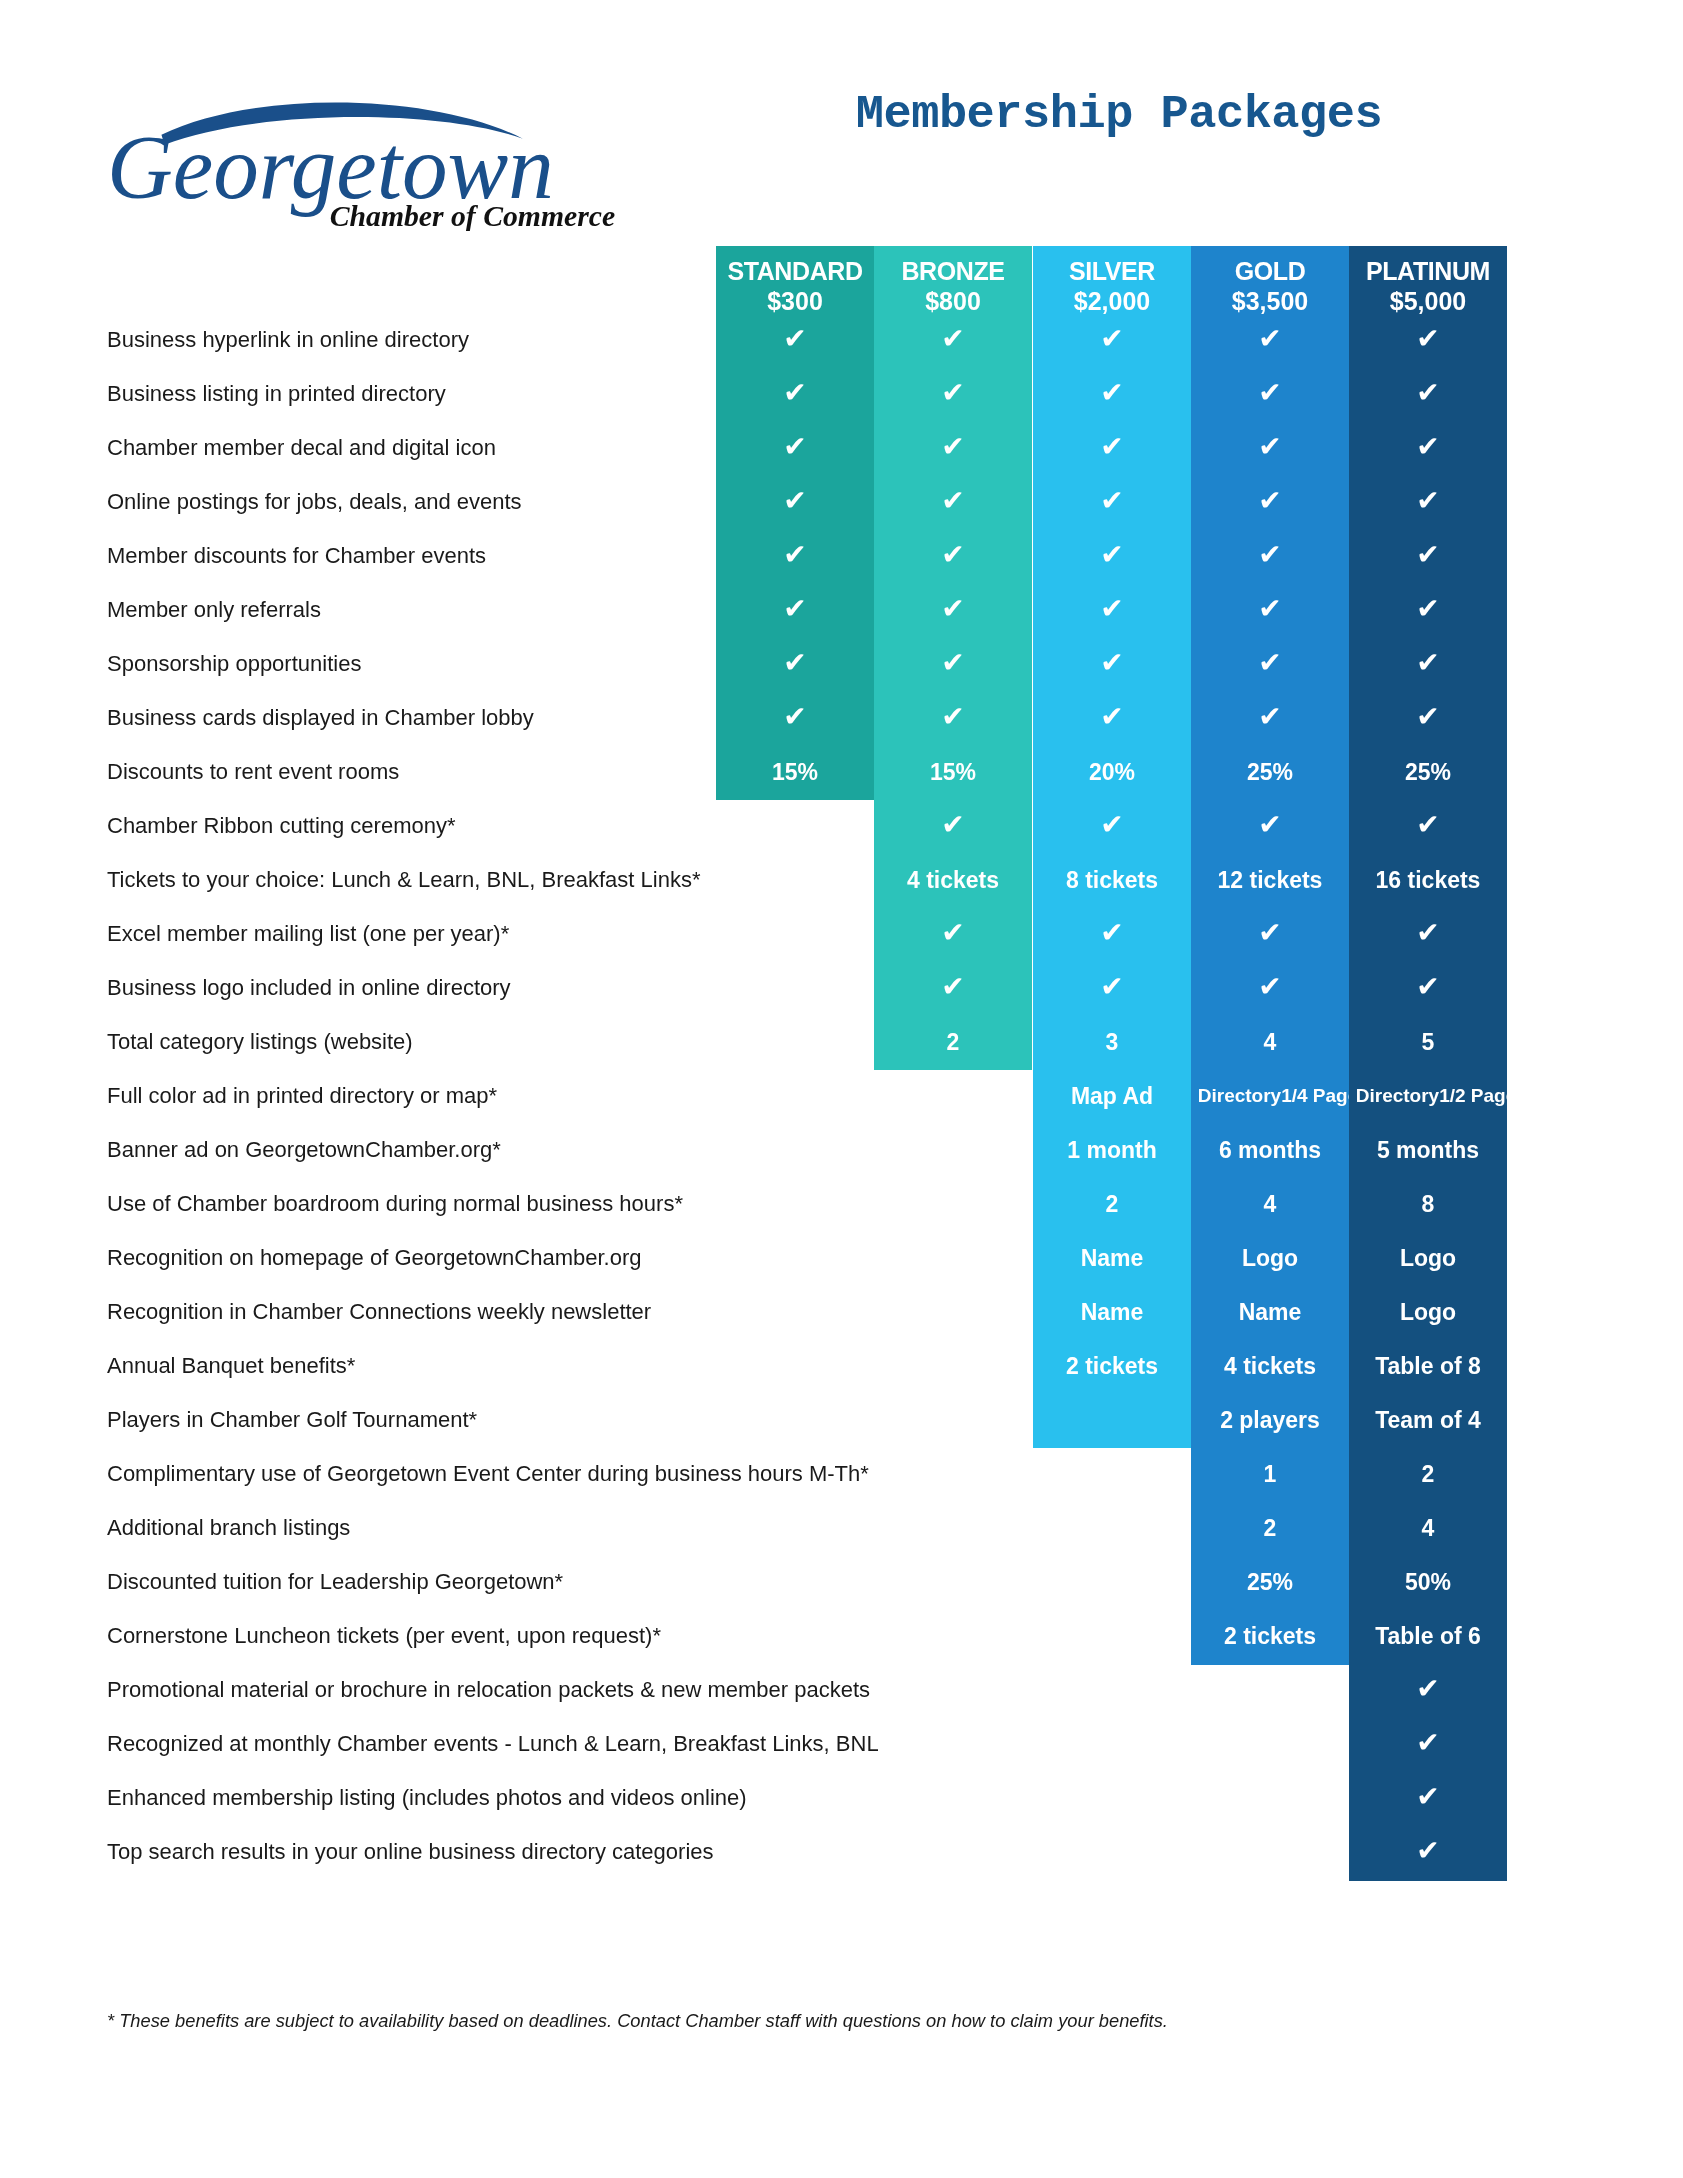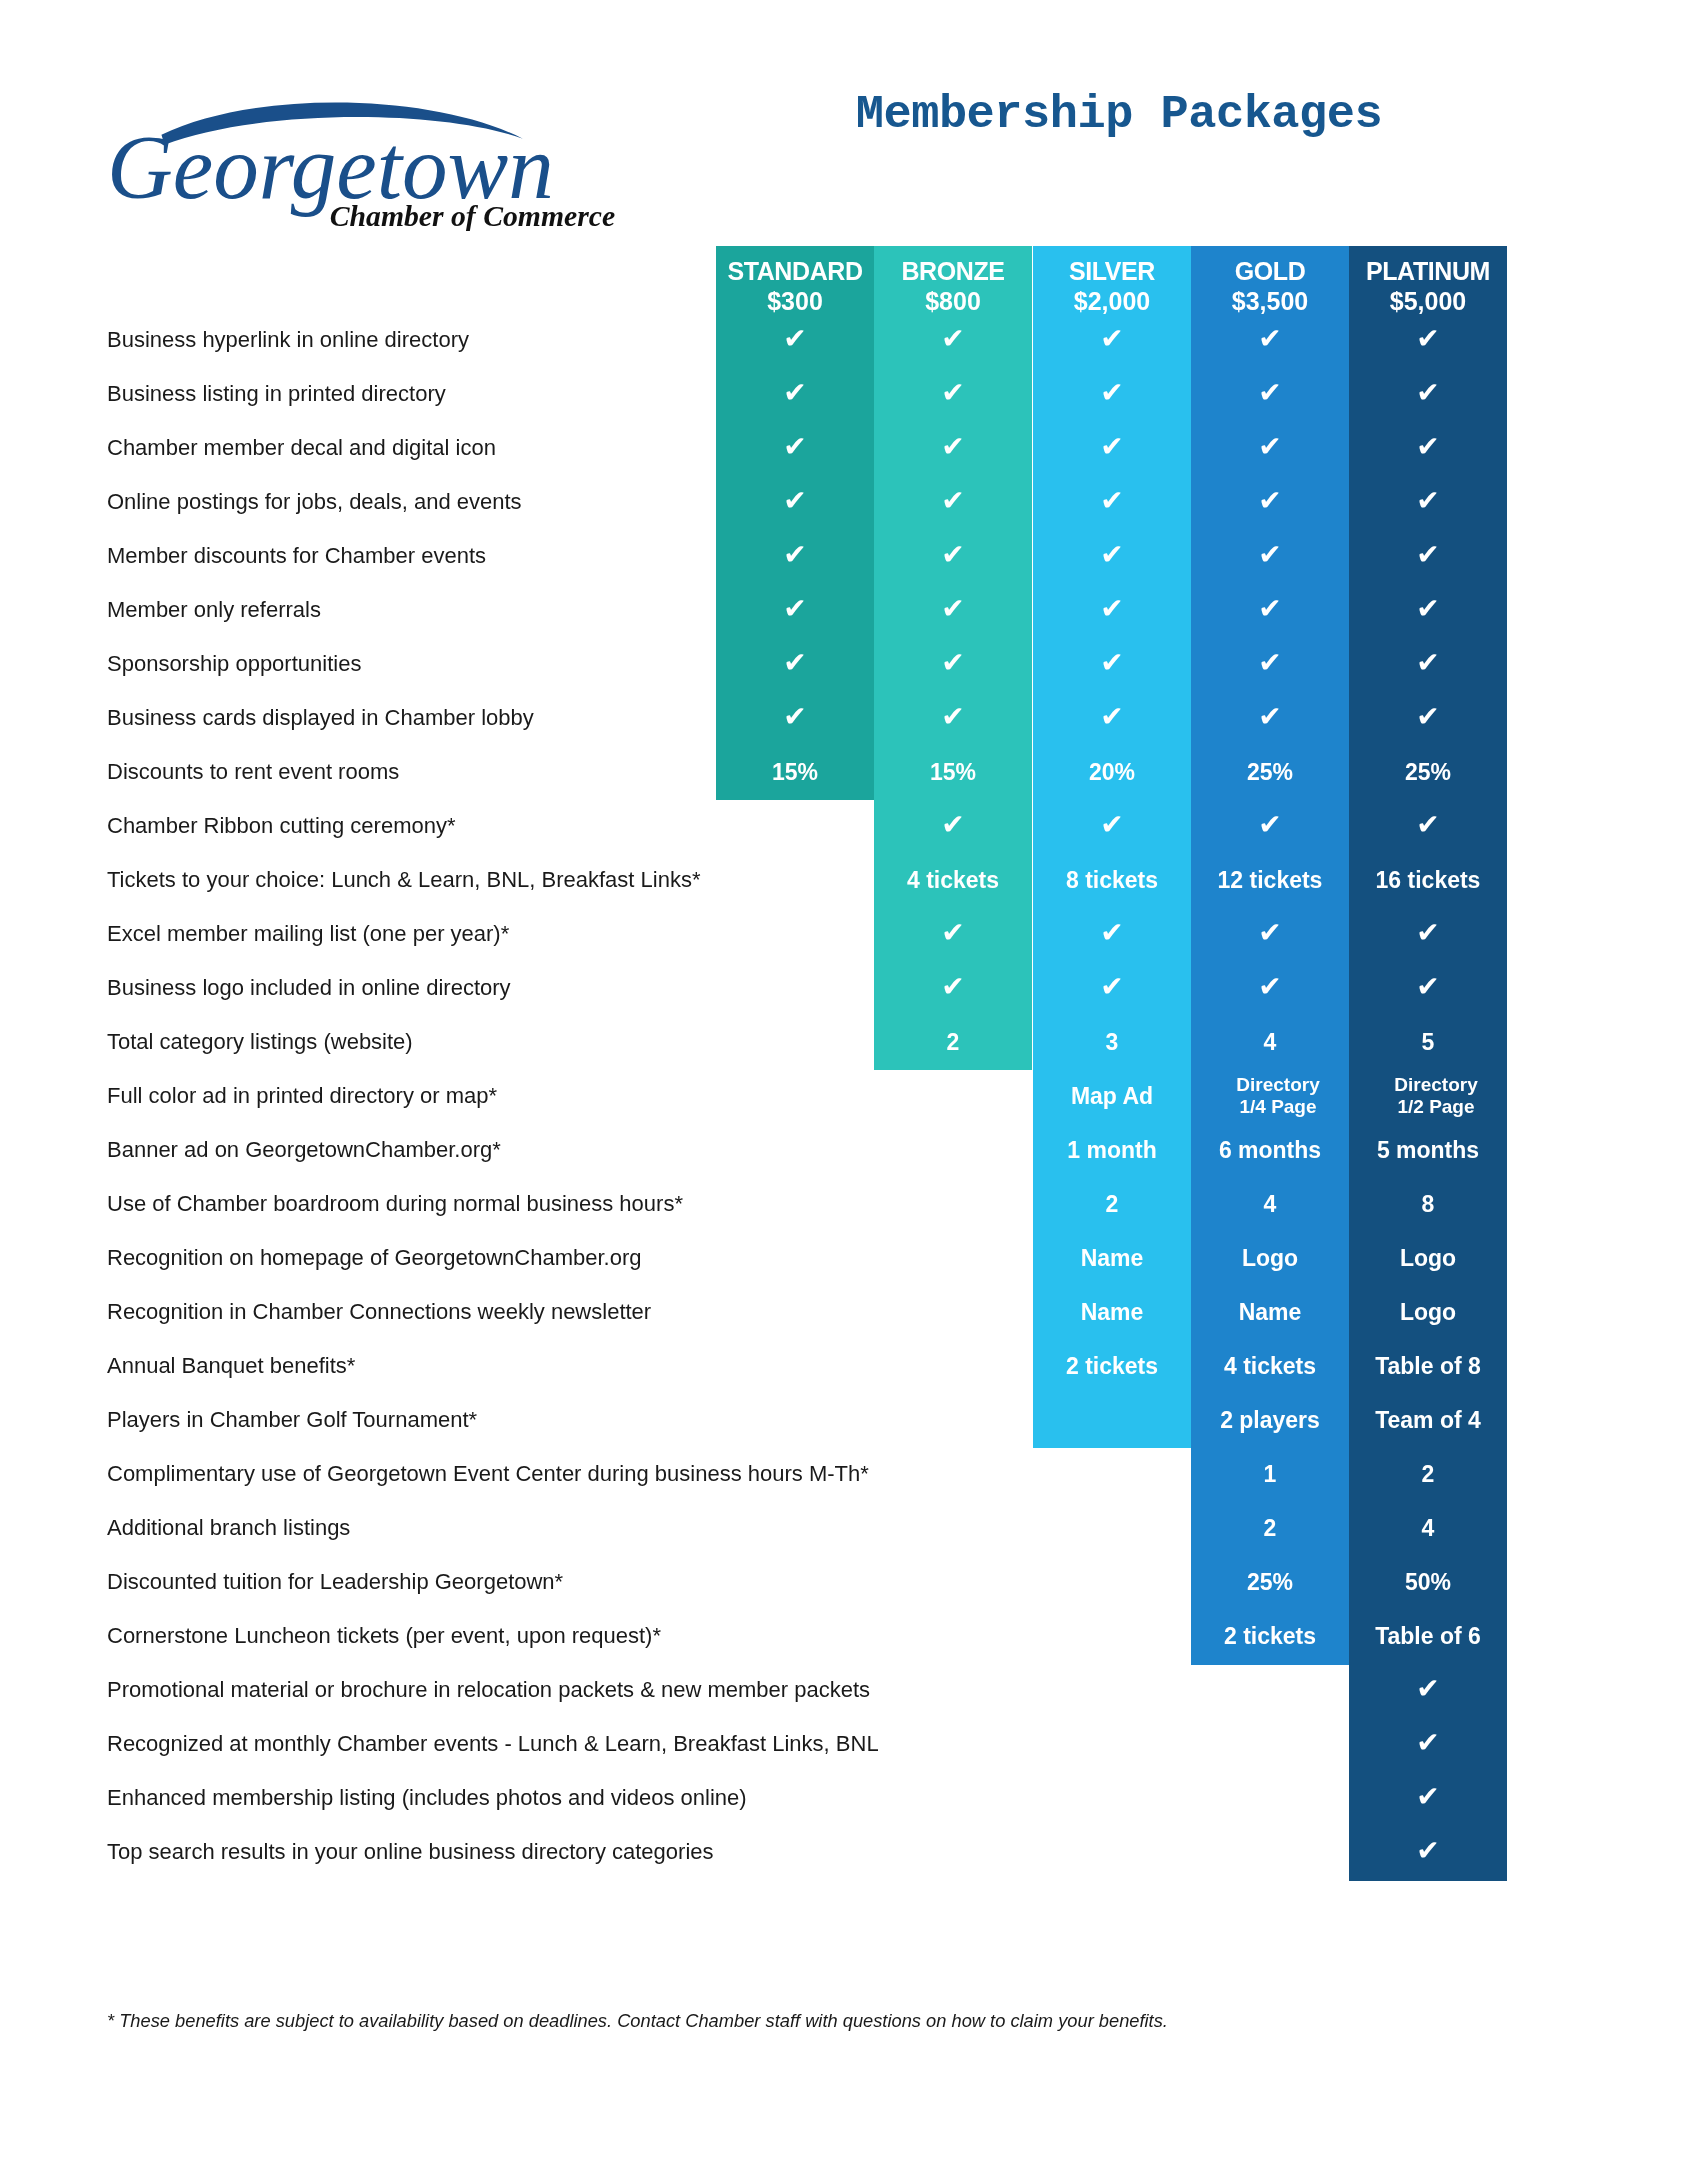--- a/index.html
+++ b/index.html
@@ -91,21 +91,21 @@
     font-size: 23px;
     font-weight: bold;
     display: flex;
     align-items: center;
     justify-content: center;
     line-height: 1.05;
     white-space: nowrap;
   }
   .cell.two-line {
     font-size: 19px;
-    flex-direction: column;
+    flex-direction: row;
     line-height: 1.18;
     margin-left: 16px;
   }
   .cell .check {
     display: inline-block;
     font-size: 28px;
     font-weight: normal;
     line-height: 1;
     transform: translateY(-1px);
   }

